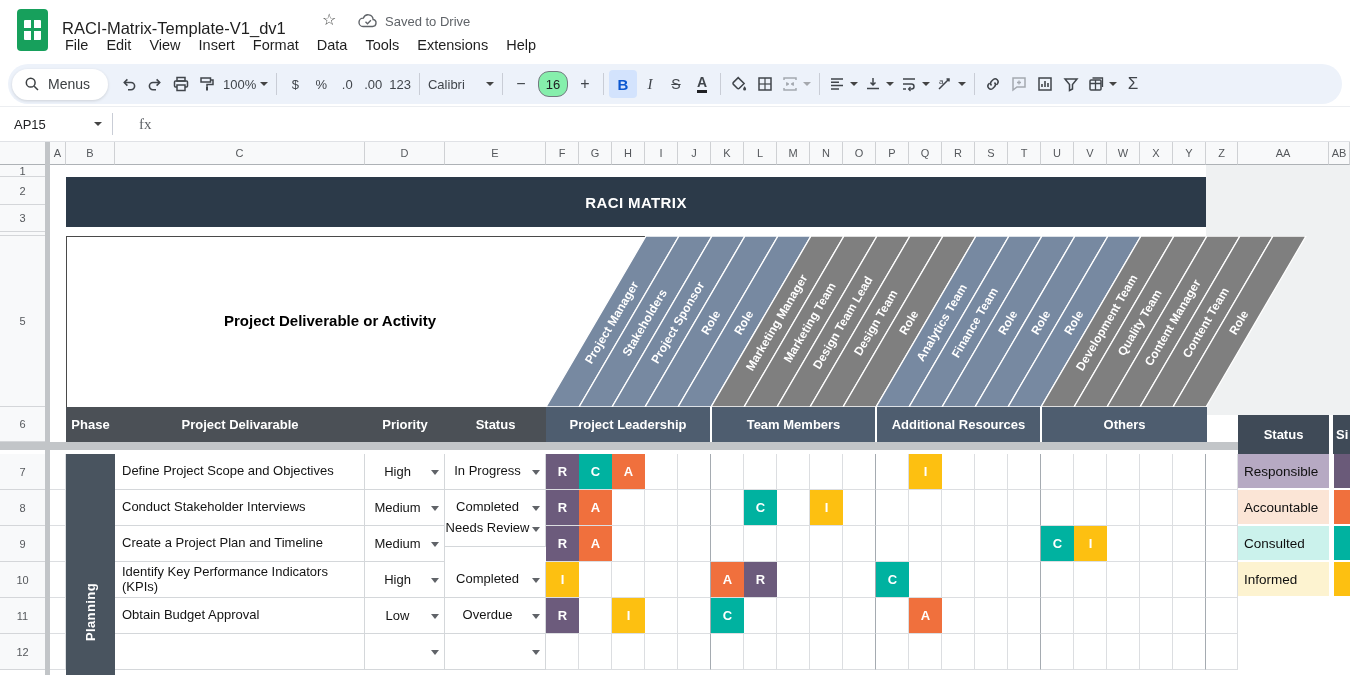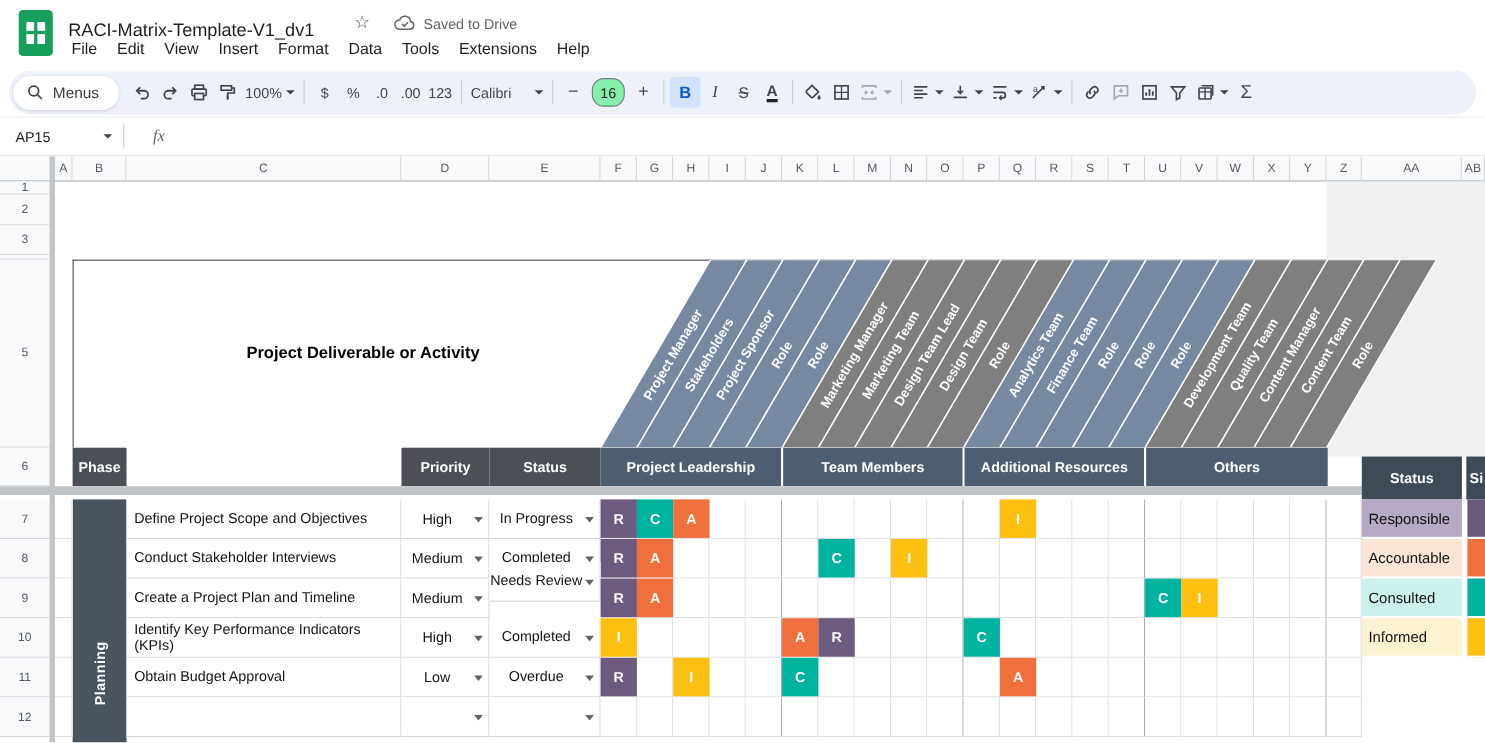--- a/index.html
+++ b/index.html
@@ -32,21 +32,21 @@
   .it{font-style:italic;font-family:"Liberation Serif",serif;font-size:15px}
   .strike{text-decoration:line-through;font-size:14px}
   .aund{font-size:14px;font-weight:bold;border-bottom:3px solid #202124;line-height:15px}
   .dim{opacity:.42}
   .sigma{font-size:17px}
   svg.ic{display:block}
   
   #fbar{position:absolute;top:106px;left:0;width:1350px;height:36px;border-top:1px solid #eceef1;
         border-bottom:1px solid #e0e2e6;display:flex;align-items:center;box-sizing:border-box}
   .refbox{width:76px;padding-left:14px;font-size:13px;color:#202124}
-  .fx{font-family:"Liberation Serif",serif;font-style:italic;color:#5f6368;font-size:15px;margin-left:16px}
+  .fx{font-family:"Liberation Serif",serif;color:#5f6368;font-size:15px;margin-left:16px}
   
   #sheet{position:absolute;top:142px;left:0;width:1350px;height:533px;background:#fff;overflow:hidden}
   .ch{position:absolute;top:0;height:23px;background:#f8f9fa;border-right:1px solid #cfd1d4;
       border-bottom:1px solid #aeb2b6;box-sizing:border-box;font-size:11px;color:#55585c;
       display:flex;align-items:center;justify-content:center;overflow:hidden}
   .rh{position:absolute;left:0;width:45px;background:#f8f9fa;border-bottom:1px solid #d4d6d9;
       box-sizing:border-box;font-size:11px;color:#55585c;display:flex;align-items:center;
       justify-content:center;overflow:hidden}
   #vfreeze{position:absolute;left:45px;top:0;width:5px;height:533px;background:#c2c5c8;z-index:30}
   #canvas{position:absolute;left:0;top:23px;width:1350px;height:510px}
@@ -308,20 +308,21 @@
       <div class="rh" style="top: 348px; height: 36px;">8</div>
       <div class="rh" style="top: 384px; height: 36px;">9</div>
       <div class="rh" style="top: 420px; height: 36px;">10</div>
       <div class="rh" style="top: 456px; height: 36px;">11</div>
       <div class="rh" style="top: 492px; height: 36px;">12</div>
     </div>
 
   <div id="canvas">
     <div class="graytr"></div>
 
+    <div class="raci-title">RACI MATRIX</div>
 
     <div class="actbox"></div>
     <div class="actlabel">Project Deliverable or Activity</div>
 
     <svg id="bands" width="770" height="171" viewBox="0 0 770 171">
         <polygon points="0,171 33,171 133,0 100,0" fill="#7789a1" stroke="#ffffff" stroke-width="1.3"></polygon>
         <text x="66.5" y="87" transform="rotate(-59.5 66.5 87)" text-anchor="middle" dominant-baseline="middle" fill="#fff" font-size="12" font-weight="bold" font-family="Liberation Sans, sans-serif">Project Manager</text>
         <polygon points="33,171 66,171 166,0 133,0" fill="#7789a1" stroke="#ffffff" stroke-width="1.3"></polygon>
         <text x="99.5" y="87" transform="rotate(-59.5 99.5 87)" text-anchor="middle" dominant-baseline="middle" fill="#fff" font-size="12" font-weight="bold" font-family="Liberation Sans, sans-serif">Stakeholders</text>
         <polygon points="66,171 99,171 199,0 166,0" fill="#7789a1" stroke="#ffffff" stroke-width="1.3"></polygon>
@@ -356,20 +357,21 @@
         <text x="594.5" y="87" transform="rotate(-59.5 594.5 87)" text-anchor="middle" dominant-baseline="middle" fill="#fff" font-size="12" font-weight="bold" font-family="Liberation Sans, sans-serif">Quality Team</text>
         <polygon points="561,171 594,171 694,0 661,0" fill="#7f7f7f" stroke="#ffffff" stroke-width="1.3"></polygon>
         <text x="627.5" y="87" transform="rotate(-59.5 627.5 87)" text-anchor="middle" dominant-baseline="middle" fill="#fff" font-size="12" font-weight="bold" font-family="Liberation Sans, sans-serif">Content Manager</text>
         <polygon points="594,171 627,171 727,0 694,0" fill="#7f7f7f" stroke="#ffffff" stroke-width="1.3"></polygon>
         <text x="660.5" y="87" transform="rotate(-59.5 660.5 87)" text-anchor="middle" dominant-baseline="middle" fill="#fff" font-size="12" font-weight="bold" font-family="Liberation Sans, sans-serif">Content Team</text>
         <polygon points="627,171 660,171 760,0 727,0" fill="#7f7f7f" stroke="#ffffff" stroke-width="1.3"></polygon>
         <text x="693.5" y="87" transform="rotate(-59.5 693.5 87)" text-anchor="middle" dominant-baseline="middle" fill="#fff" font-size="12" font-weight="bold" font-family="Liberation Sans, sans-serif">Role</text>
       </svg>
 
     <div class="h6" style="left:66px;width:49px">Phase</div>
+    <div class="h6" style="left:115px;width:250px">Project Delivarable</div>
     <div class="h6" style="left:365px;width:80px">Priority</div>
     <div class="h6" style="left:445px;width:101px">Status</div>
     <div id="grouphead">
         <div class="h6 h6g" style="left: 546px; width: 166px;">Project Leadership</div>
         <div class="h6 h6g" style="left: 712px; width: 165px;">Team Members</div>
         <div class="h6 h6g" style="left: 877px; width: 165px;">Additional Resources</div>
         <div class="h6 h6g" style="left: 1042px; width: 165px; border-right: none;">Others</div>
       </div>
 
     <div id="hdiv"></div>

